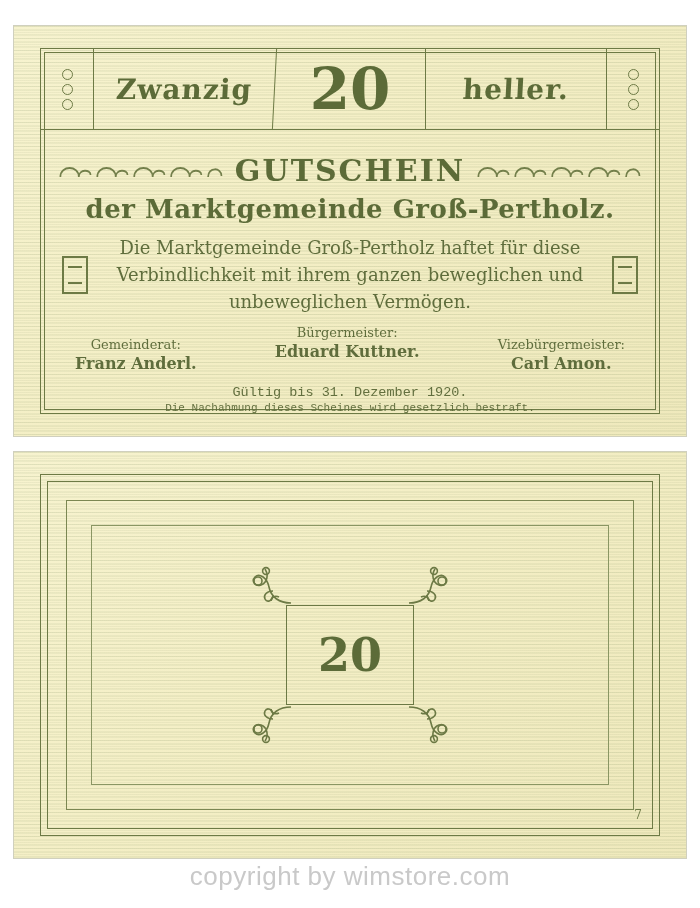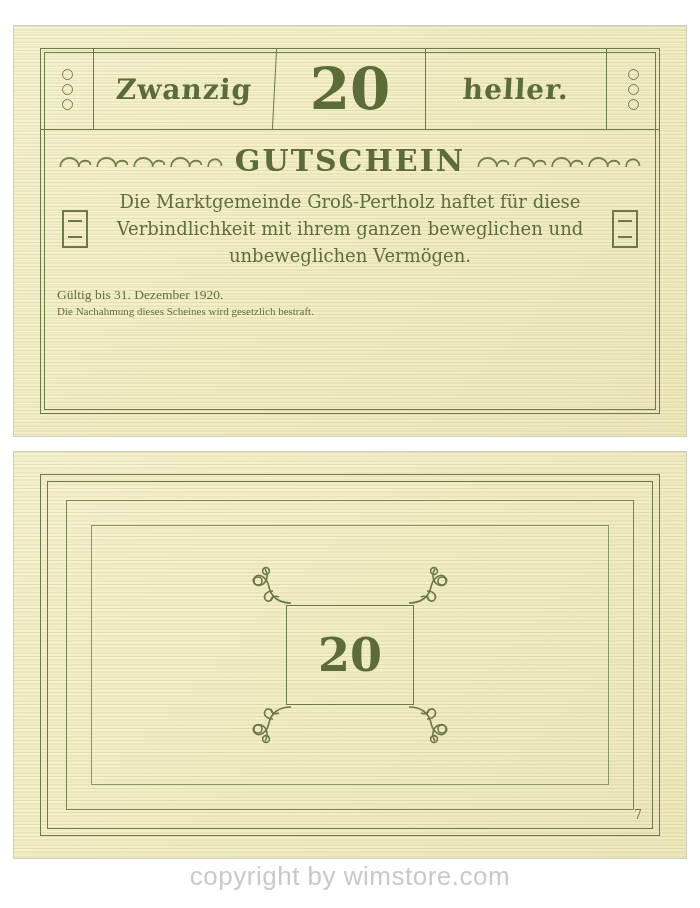--- a/index.html
+++ b/index.html
@@ -133,21 +133,21 @@
     font-size: 58px;
     color: #5c6b38;
   }
 
   .front-body {
     position: absolute;
     left: 0;
     right: 0;
     top: 80px;
     bottom: 0;
-    padding: 10px 16px 8px 16px;
+    padding: 20px 16px 8px 16px;
     box-sizing: border-box;
   }
 
   .title-row {
     display: flex;
     align-items: center;
     justify-content: center;
     gap: 10px;
     margin-top: 4px;
   }
@@ -226,24 +226,24 @@
   }
   .sign .name {
     font-size: 16px;
     font-weight: bold;
     font-family: "DejaVu Serif", serif;
     margin-top: 2px;
   }
   .sign.mid { margin-bottom: 12px; }
 
   .footer-lines {
-    text-align: left;
-    margin-top: 18px;
+    text-align: center;
+    margin-top: 12px;
     color: #626f3e;
-    font-family: Liberation Serif, serif;
+    font-family: Liberation Mono, monospace;
   }
   .footer-lines .l1 { font-size: 13.5px; }
   .footer-lines .l2 { font-size: 11px; margin-top: 2px; }
 
   
   .back-frame-1 {
     position: absolute;
     left: 26px; top: 22px; right: 26px; bottom: 22px;
     border: 1px solid #6d7a45;
     z-index: 3;
@@ -373,31 +373,46 @@
               <path d="M4 16 C4 4, 26 4, 26 16 C26 8, 40 8, 40 14"></path>
               <path d="M48 16 C48 4, 70 4, 70 16 C70 8, 84 8, 84 14"></path>
               <path d="M92 16 C92 4, 114 4, 114 16 C114 8, 128 8, 128 14"></path>
               <path d="M136 16 C136 4, 158 4, 158 16 C158 8, 172 8, 172 14"></path>
               <path d="M180 16 C180 6, 196 6, 196 15"></path>
             </g>
           </svg>
         </div>
       </div>
 
+      <div class="subtitle">der Marktgemeinde Groß-Pertholz.</div>
 
       <div class="para-row">
         <div class="side-orn">
           <div class="side-box"></div>
         </div>
         <div class="para">Die Marktgemeinde Groß-Pertholz haftet für diese Verbindlichkeit mit ihrem ganzen beweglichen und unbeweglichen Vermögen.</div>
         <div class="side-orn">
           <div class="side-box"></div>
         </div>
       </div>
 
+      <div class="signs">
+        <div class="sign">
+          <div class="role">Gemeinderat:</div>
+          <div class="name">Franz Anderl.</div>
+        </div>
+        <div class="sign mid">
+          <div class="role">Bürgermeister:</div>
+          <div class="name">Eduard Kuttner.</div>
+        </div>
+        <div class="sign">
+          <div class="role">Vizebürgermeister:</div>
+          <div class="name">Carl Amon.</div>
+        </div>
+      </div>
 
       <div class="footer-lines">
         <div class="l1">Gültig bis 31. Dezember 1920.</div>
         <div class="l2">Die Nachahmung dieses Scheines wird gesetzlich bestraft.</div>
       </div>
 
     </div>
   </div>
 </div>
 

